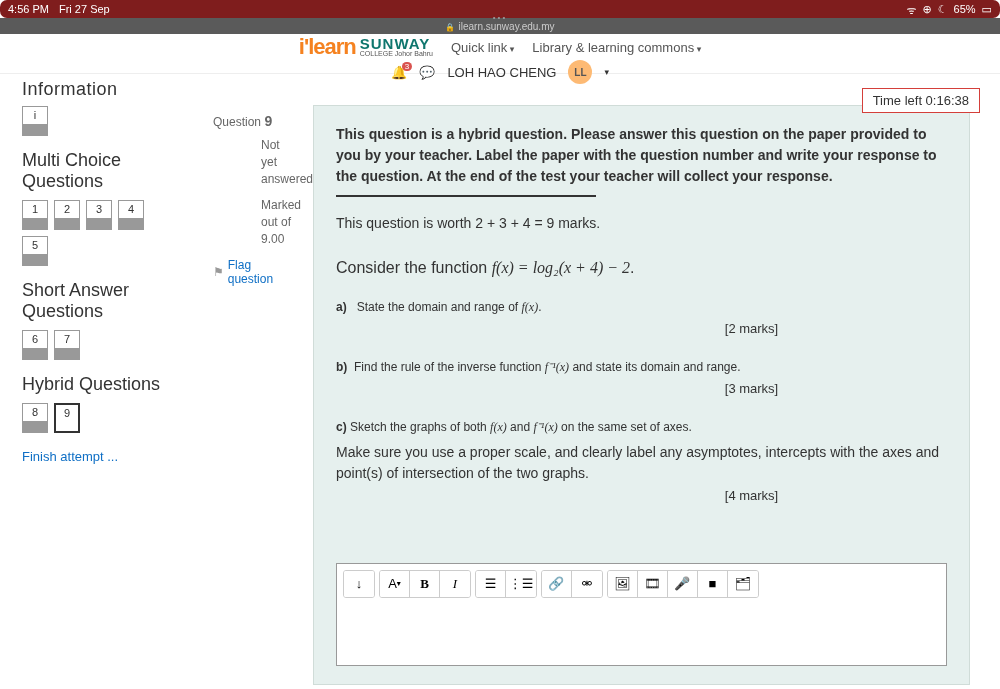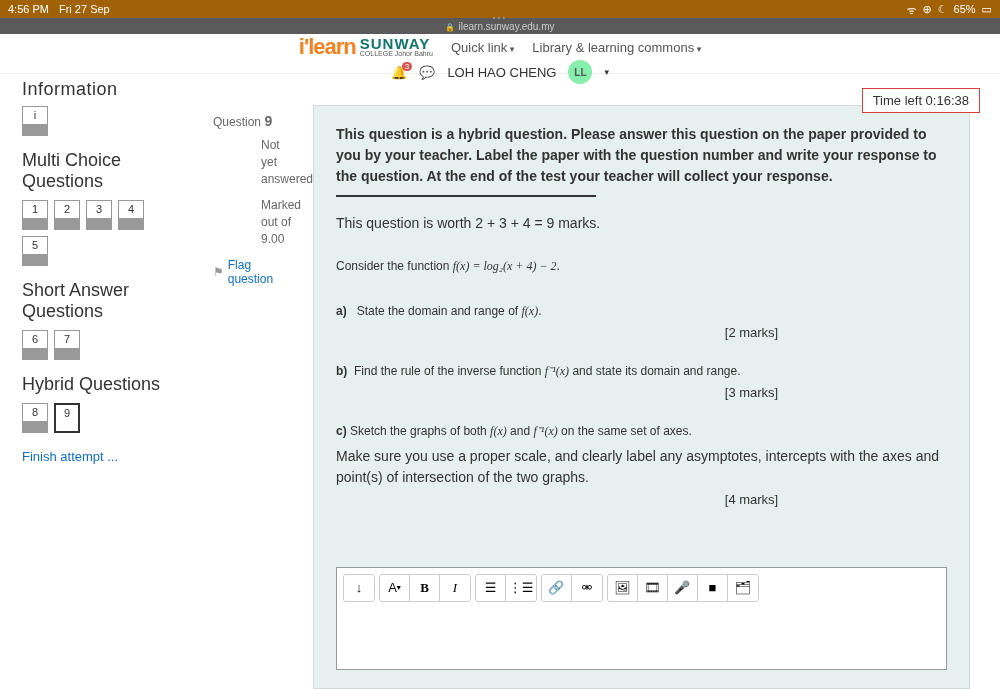--- a/index.html
+++ b/index.html
@@ -1,38 +1,38 @@
 <!DOCTYPE html>
 <html><head>
   <meta charset="utf-8">
   <style>
     * { margin: 0; padding: 0; box-sizing: border-box; }
     body { font-family: -apple-system, BlinkMacSystemFont, 'Segoe UI', Arial, sans-serif; background: #fff; color: #333; }
     
-    .status-bar { background: #a16207; color: #fff; height: 18px; display: flex; justify-content: space-between; align-items: center; padding: 0 8px; font-size: 11px; }
+    .status-bar { background: #7f1d1d; color: #fff; height: 18px; display: flex; justify-content: space-between; align-items: center; padding: 0 8px; font-size: 11px; border-radius: 7px; }
     .status-left { display: flex; gap: 10px; }
     .status-right { display: flex; align-items: center; gap: 6px; }
     
     .url-bar { background: #5a5a5a; color: #ccc; height: 16px; display: flex; justify-content: center; align-items: center; font-size: 10px; gap: 4px; position: relative; }
     .url-dots { position: absolute; top: -5px; left: 50%; transform: translateX(-50%); color: #999; font-size: 8px; letter-spacing: 2px; }
     .url-text::before { content: "🔒"; font-size: 8px; margin-right: 3px; }
     
     .top-nav { background: #fff; border-bottom: 1px solid #eee; height: 40px; display: flex; align-items: center; padding: 0 20px; justify-content: space-between; flex-direction: column; }
     .nav-left { display: flex; align-items: center; gap: 18px; }
     .logo { display: flex; align-items: center; gap: 4px; }
     .logo-ilearn { color: #f58220; font-weight: bold; font-size: 22px; letter-spacing: -1px; }
     .logo-sunway { display: flex; flex-direction: column; line-height: 0.9; }
     .logo-sunway-main { font-weight: 900; font-size: 15px; letter-spacing: 1px; color: #0f766e; }
     .logo-sunway-sub { font-size: 7px; color: #555; }
     .nav-link { color: #555; font-size: 13px; cursor: pointer; }
     .nav-link::after { content: " ▾"; font-size: 9px; }
     .nav-right { display: flex; align-items: center; gap: 12px; font-size: 13px; }
     .bell-badge { position: relative; }
     .bell-badge .badge { position: absolute; top: -3px; right: -5px; background: #d9534f; color: #fff; font-size: 8px; padding: 0 3px; border-radius: 6px; }
-    .avatar { width: 24px; height: 24px; background: #86efac; border-radius: 50%; display: flex; align-items: center; justify-content: center; font-size: 10px; font-weight: bold; color: #555; }
+    .avatar { width: 24px; height: 24px; background: #fdba74; border-radius: 50%; display: flex; align-items: center; justify-content: center; font-size: 10px; font-weight: bold; color: #555; }
     
     .main { display: flex; gap: 20px; padding: 5px 10px 0 10px; position: relative; }
     
     .time-left { position: absolute; right: 20px; top: 14px; border: 1px solid #d43f3a; padding: 4px 10px; font-size: 13px; background: #fff; color: #333; }
     
     .sidebar-nav { width: 175px; background: #fff; padding: 0 12px 12px 12px; border-radius: 4px; flex-shrink: 0; }
     .section-title { font-size: 18px; color: #333; margin-top: 14px; margin-bottom: 8px; font-weight: 400; }
     .section-title-top { font-size: 18px; color: #333; margin-bottom: 6px; font-weight: 400; letter-spacing: 0.5px; }
     .qnav-row { display: flex; gap: 6px; margin-bottom: 6px; }
     .qnav-btn { width: 26px; height: 30px; border: 1px solid #999; background: #fff; font-size: 11px; position: relative; cursor: pointer; display: flex; align-items: flex-start; justify-content: center; padding-top: 2px; }
@@ -47,21 +47,21 @@
     .question-info .qnum { margin-bottom: 8px; }
     .question-info .qnum b { font-weight: bold; font-size: 14px; }
     .question-info .meta { margin-bottom: 10px; line-height: 1.4; margin-left: 48px; }
     .flag-link { color: #0f6fc5; font-size: 12px; cursor: pointer; display: flex; align-items: center; gap: 4px; }
     .flag-icon { color: #999; }
     
     .question-body { flex: 1; background: #e6f0ee; border: 1px solid #d0dcd8; padding: 18px 22px; margin-right: 20px; }
     .hybrid-notice { font-weight: bold; font-size: 14px; line-height: 1.5; margin-bottom: 8px; }
     .hybrid-hr { border: none; border-top: 2px solid #333; width: 260px; margin-bottom: 18px; }
     .worth { font-size: 14px; margin-bottom: 28px; }
-    .consider { font-size: 12px; margin-bottom: 28px; }
+    .consider { font-size: 16px; margin-bottom: 21px; }
     .qpart { font-size: 12px; margin-bottom: 4px; line-height: 1.6; }
     .qpart b { font-weight: bold; }
     .marks { text-align: center; font-size: 13px; margin-bottom: 22px; margin-left: 220px; }
     .hint { font-size: 14px; line-height: 1.5; margin-bottom: 4px; }
     .math { font-family: 'Times New Roman', serif; font-style: italic; }
     
     .editor-wrapper { border: 1px solid #999; background: #fff; margin-top: 60px; }
     .toolbar { display: flex; gap: 4px; padding: 6px; border-bottom: 1px solid transparent; }
     .tb-group { display: flex; gap: 0; border: 1px solid #ccc; border-radius: 3px; overflow: hidden; }
     .tb-btn { width: 30px; height: 26px; background: #fff; border: none; border-right: 1px solid #ccc; cursor: pointer; display: flex; align-items: center; justify-content: center; font-size: 13px; }

